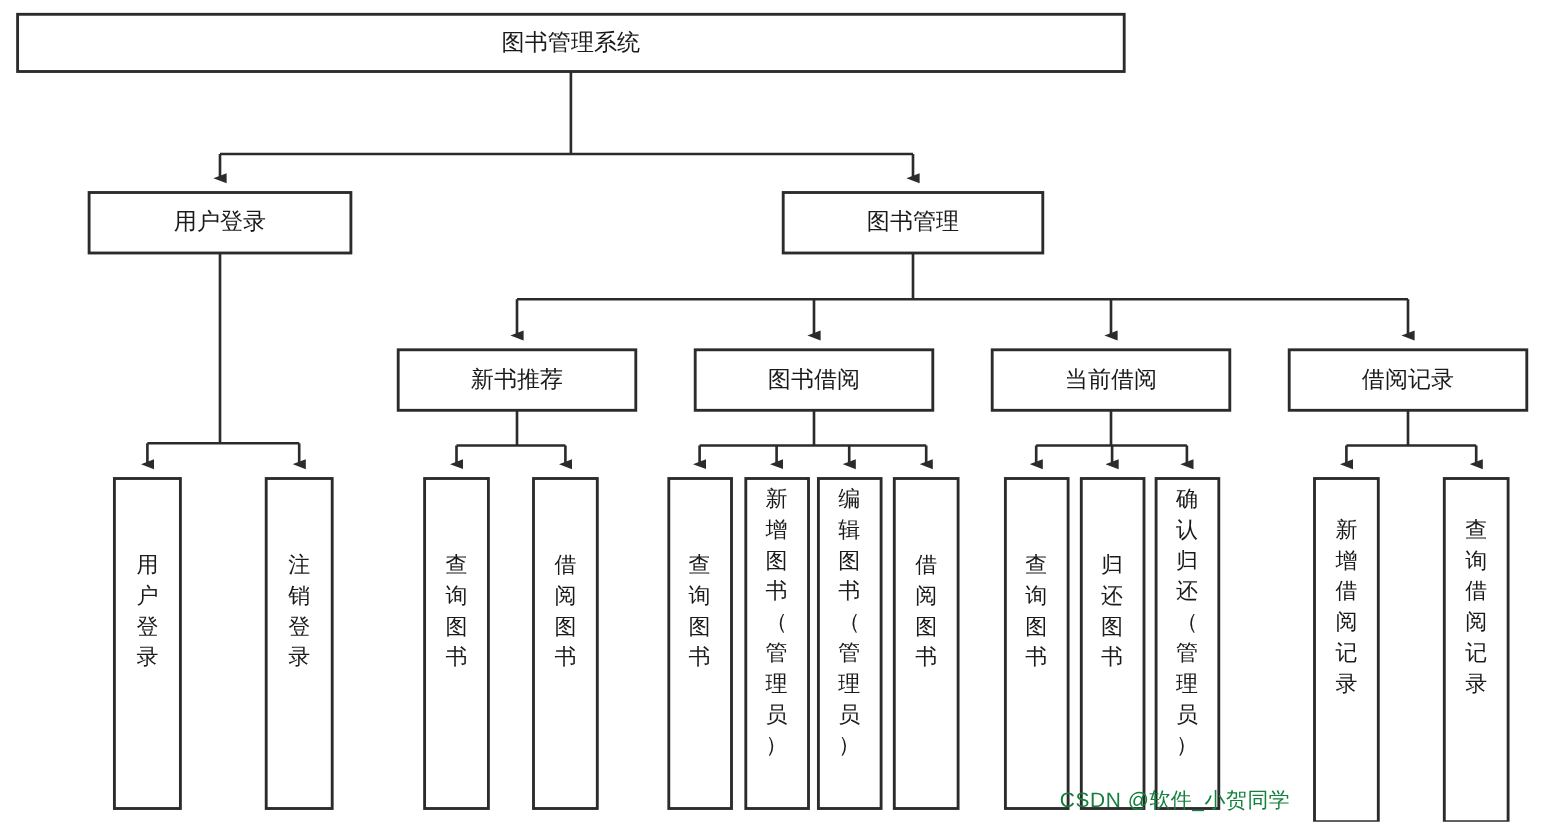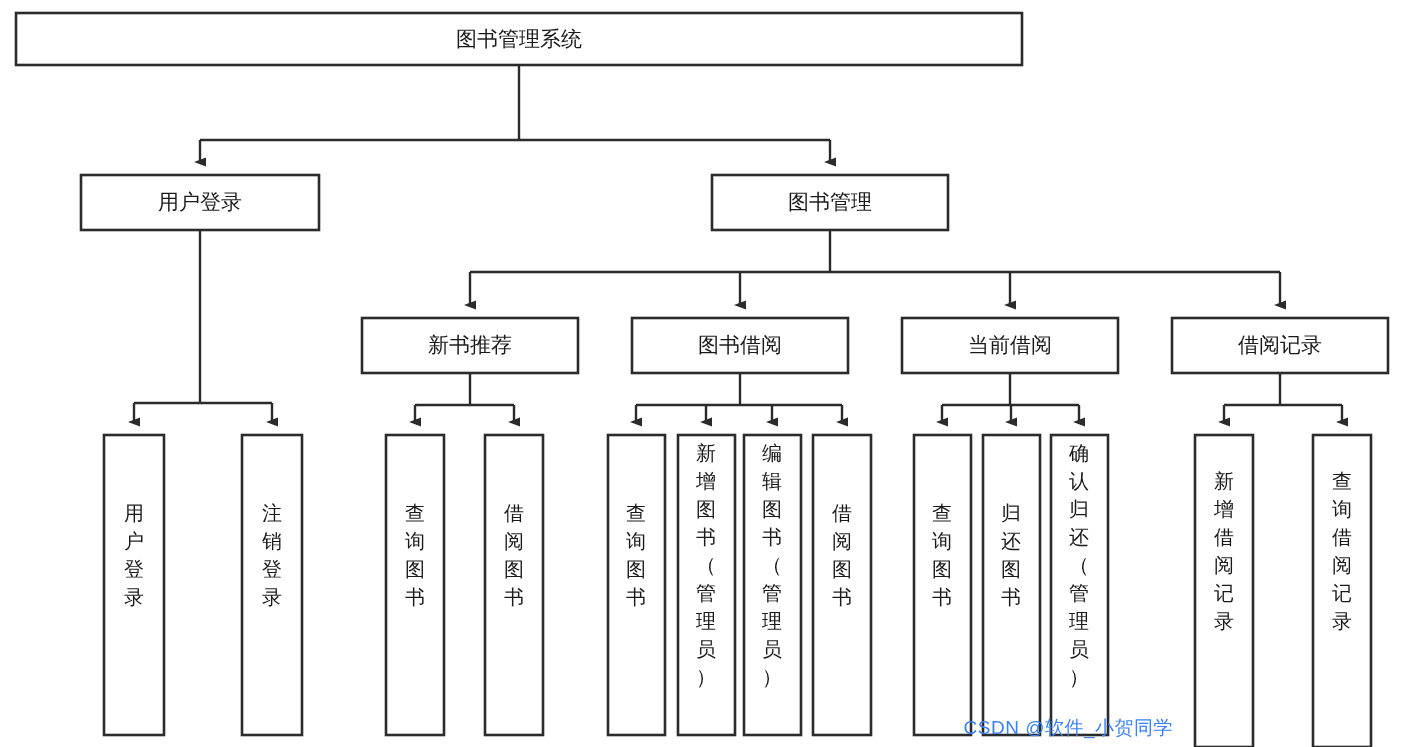--- a/index.html
+++ b/index.html
@@ -54,21 +54,21 @@
     font-size: 20px;
     fill: #1a1a1a;
     text-anchor: middle;
   }
   .watermark {
     position: absolute;
     right: 10px;
     bottom: 6px;
     font-family: "Liberation Sans", "DejaVu Sans", sans-serif;
     font-size: 19px;
-    color: #3b82f6;
+    color: #15803d;
     white-space: nowrap;
     letter-spacing: 0.5px;
   }
 </style>
 </head>
 <body>
 
 <div id="diagram-root">
 
   <svg id="flow" viewBox="0 0 1405 747" xmlns="http://www.w3.org/2000/svg">

